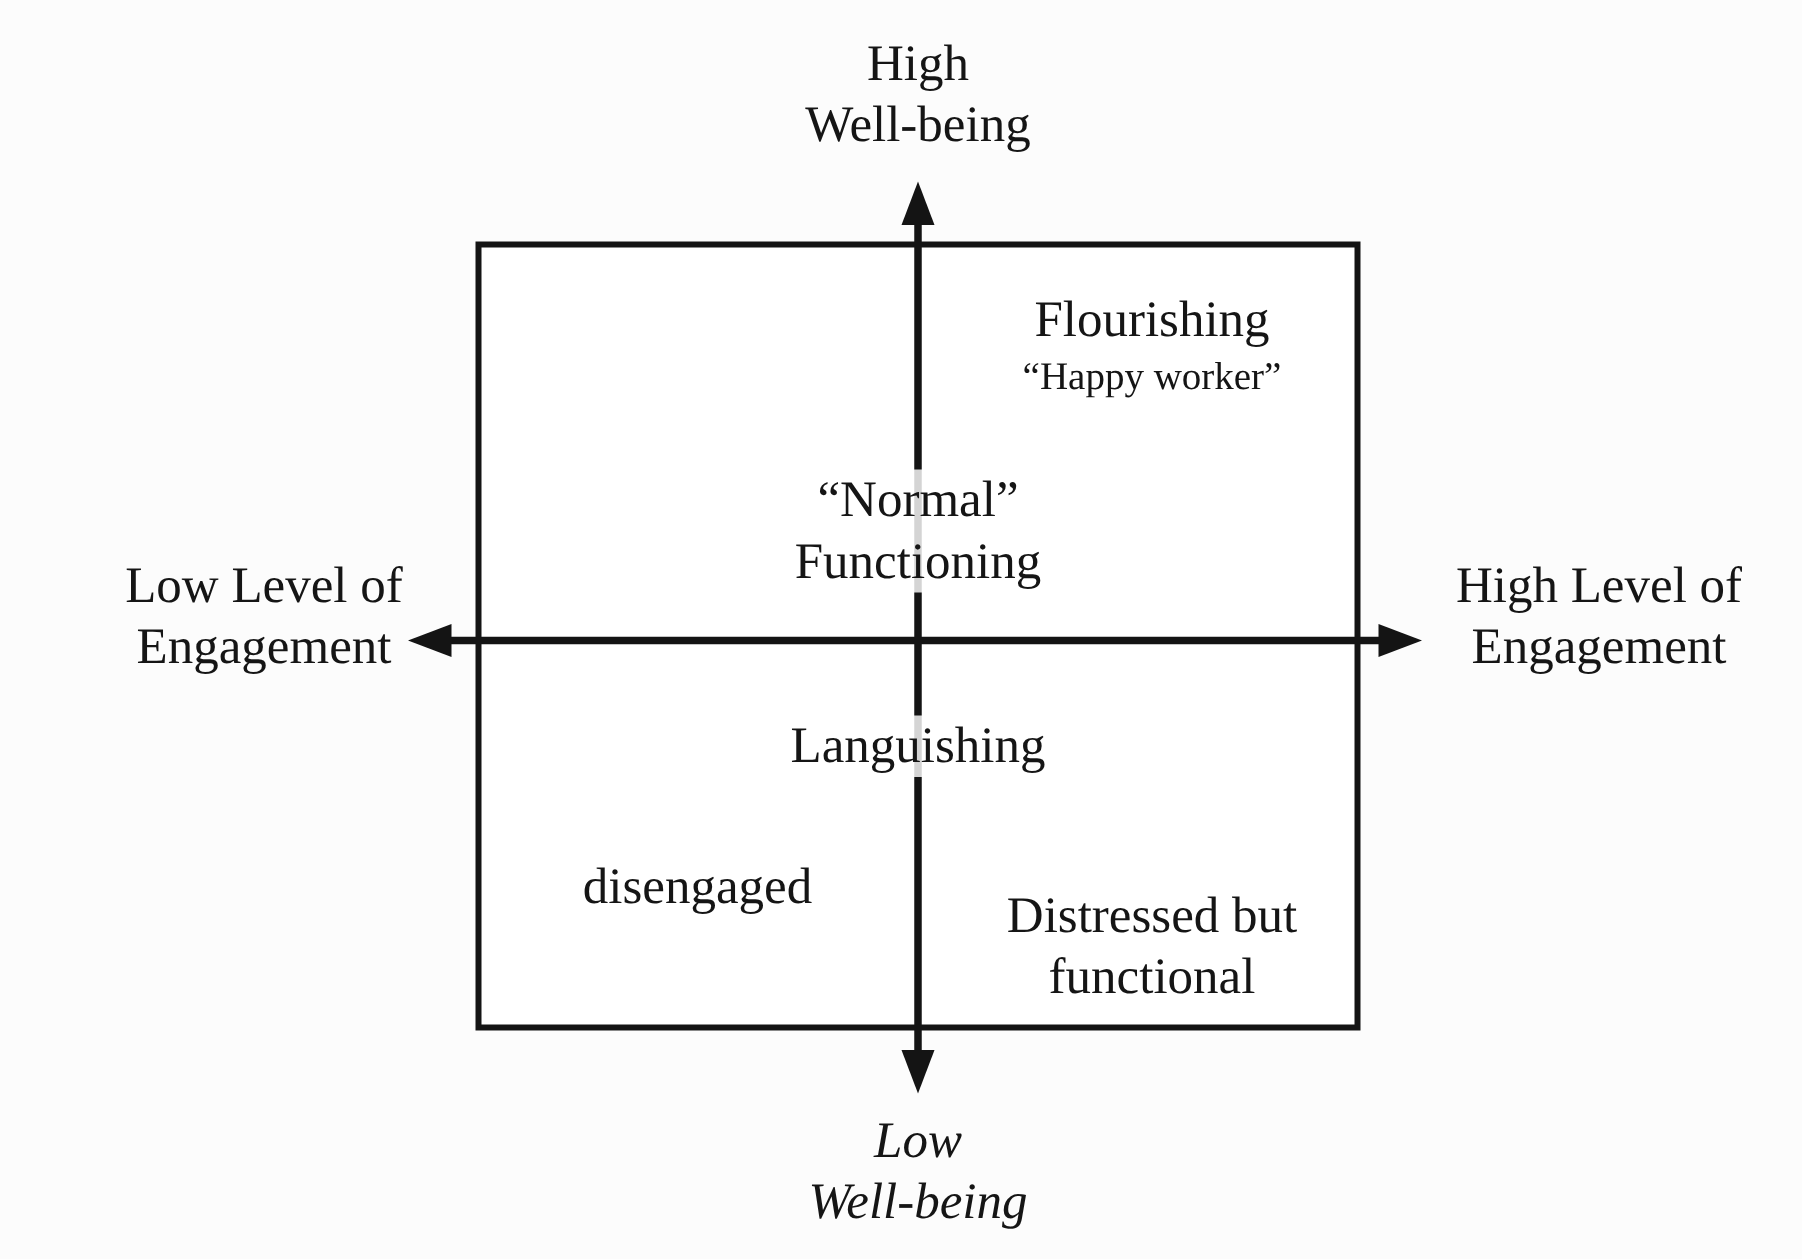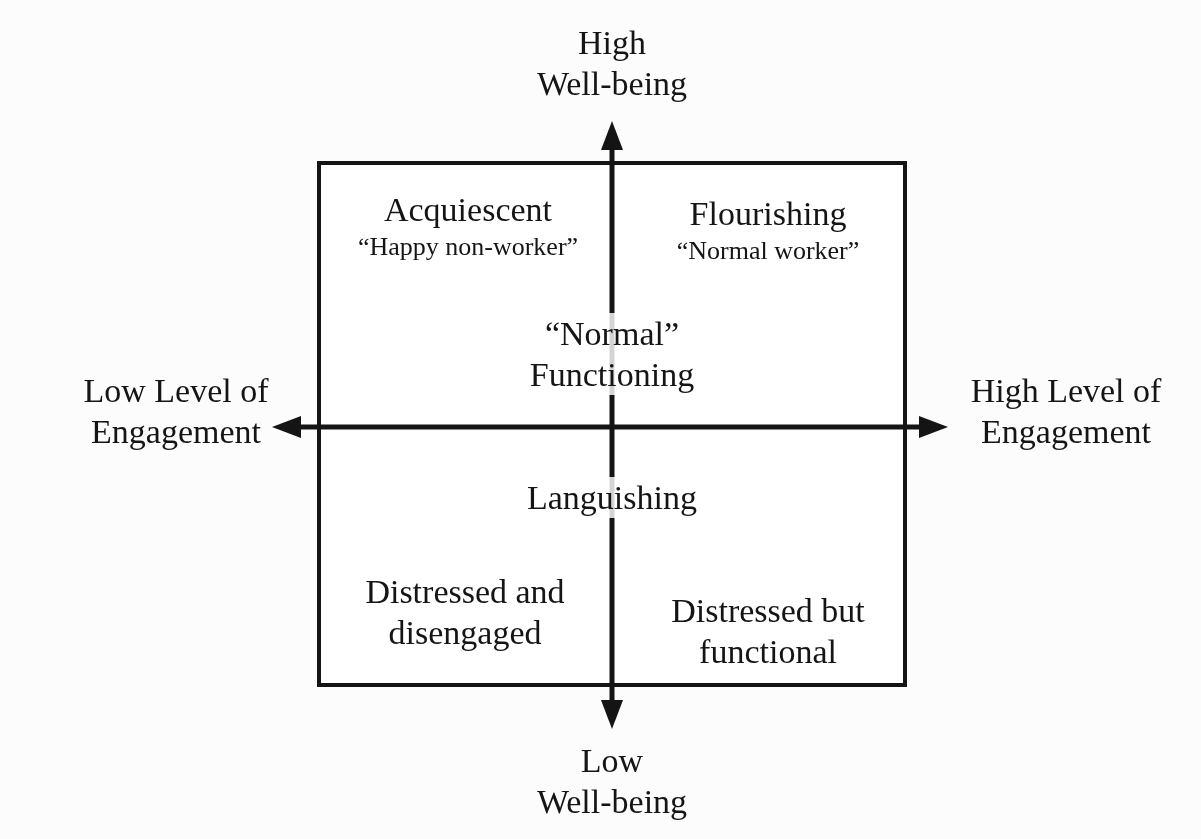--- a/index.html
+++ b/index.html
@@ -58,56 +58,51 @@
     <polygon points="612,729 601,700 623,700" fill="#141414"></polygon>
     <polygon points="272,427 301,416 301,438" fill="#141414"></polygon>
     <polygon points="948,427 919,416 919,438" fill="#141414"></polygon>
   </svg>
 
   <div class="label big" style="left:612px; top:22px;">
     <div>High</div>
     <div>Well-being</div>
   </div>
 
-  <div class="label big" style="left:612px; top:740px;">
+  <div class="label big" style="left:612px; top:740px;font-style:italic;">
     <div>Low</div>
     <div>Well-being</div>
   </div>
 
   <div class="label big" style="left:150px; top:370px;margin-left:26px;">
     <div>Low Level of</div>
     <div>Engagement</div>
   </div>
 
   <div class="label big" style="left:1066px; top:370px;">
     <div>High Level of</div>
     <div>Engagement</div>
   </div>
 
-  <div class="label" style="left:468px; top:189px;">
-    <div class="big">Acquiescent</div>
-    <div class="sub">“Happy non-worker”</div>
-  </div>
 
   <div class="label" style="left:768px; top:193px;">
     <div class="big">Flourishing</div>
-    <div class="sub">“Normal worker”</div>
+    <div class="sub">“Happy worker”</div>
   </div>
 
   <div class="label big over-line" style="left:612px; top:303px;margin-top:10px;">
     <div>“Normal”</div>
     <div>Functioning</div>
   </div>
 
   <div class="label big over-line" style="left:612px; top:477px;">
     <div>Languishing</div>
   </div>
 
   <div class="label big" style="left:465px; top:571px;">
-    <div>Distressed and</div>
     <div>disengaged</div>
   </div>
 
   <div class="label big" style="left:768px; top:590px;">
     <div>Distressed but</div>
     <div>functional</div>
   </div>
 
 </div>
 

